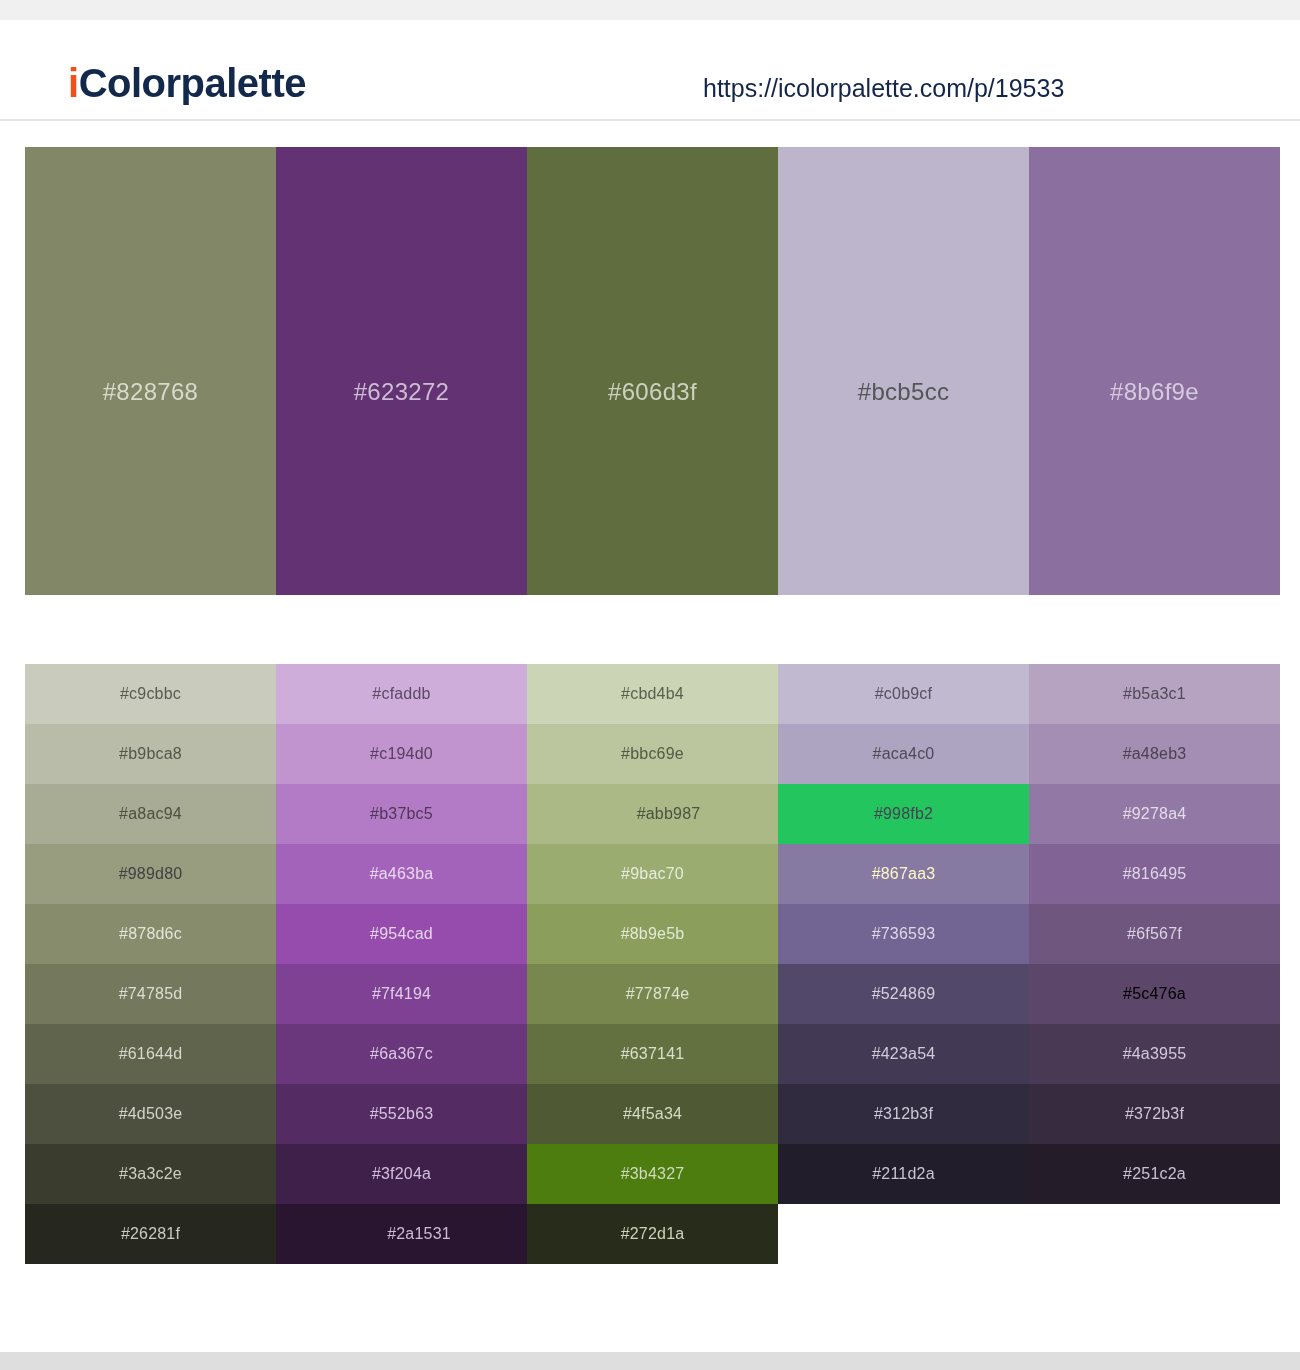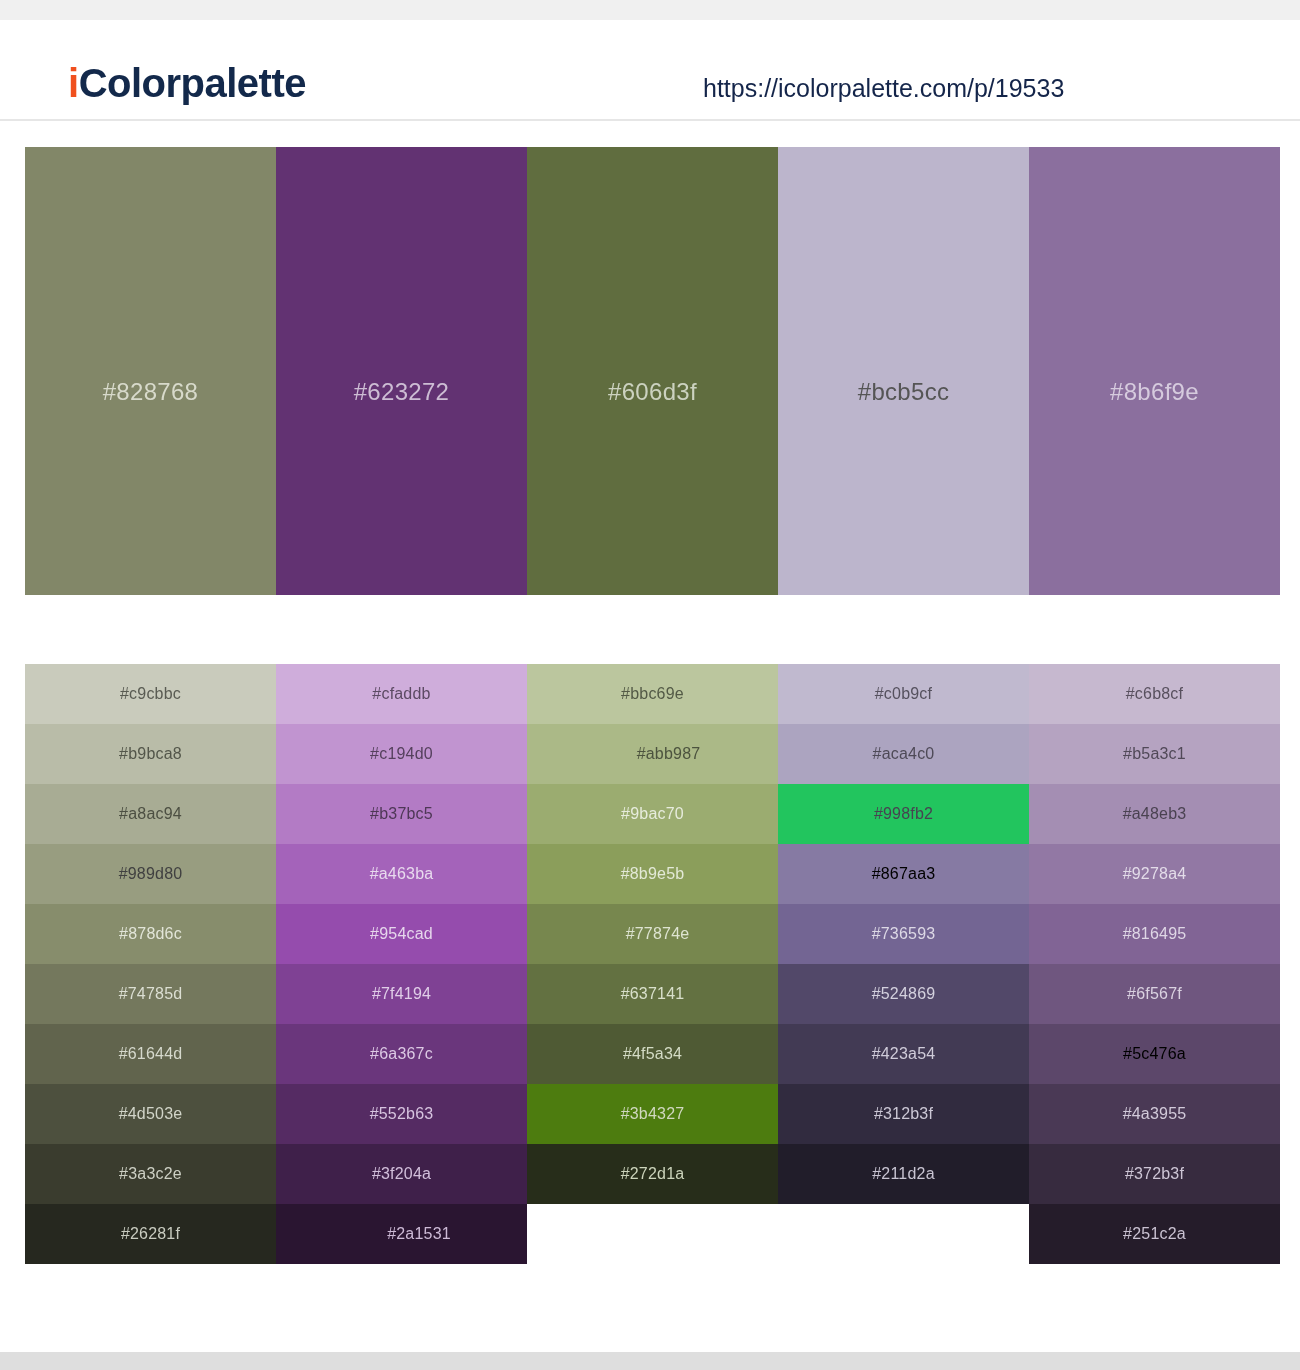--- a/index.html
+++ b/index.html
@@ -173,43 +173,43 @@
         <div class="shade-cell" style="background: rgb(179, 123, 197); color: rgb(78, 55, 86);">#b37bc5</div>
         <div class="shade-cell" style="background: rgb(164, 99, 186); color: rgb(232, 218, 238);">#a463ba</div>
         <div class="shade-cell" style="background: rgb(149, 76, 173); color: rgb(230, 214, 236);">#954cad</div>
         <div class="shade-cell" style="background: rgb(127, 65, 148); color: rgb(224, 205, 232);">#7f4194</div>
         <div class="shade-cell" style="background: rgb(106, 54, 124); color: rgb(220, 201, 228);">#6a367c</div>
         <div class="shade-cell" style="background: rgb(85, 43, 99); color: rgb(215, 196, 224);">#552b63</div>
         <div class="shade-cell" style="background: rgb(63, 32, 74); color: rgb(210, 191, 219);">#3f204a</div>
         <div class="shade-cell" style="background: rgb(42, 21, 49); color: rgb(205, 186, 214); padding-left: 35px;">#2a1531</div>
       </div>
       <div class="shade-col">
+        <div class="shade-cell" style="background: rgb(203, 212, 180); color: rgb(90, 96, 78);">#cbd4b4</div>
         <div class="shade-cell" style="background: rgb(187, 198, 158); color: rgb(83, 90, 70);">#bbc69e</div>
         <div class="shade-cell" style="background: rgb(171, 185, 135); color: rgb(76, 83, 62); padding-left: 32px;">#abb987</div>
         <div class="shade-cell" style="background: rgb(155, 172, 112); color: rgb(231, 236, 221);">#9bac70</div>
         <div class="shade-cell" style="background: rgb(139, 158, 91); color: rgb(227, 233, 215);">#8b9e5b</div>
         <div class="shade-cell" style="background: rgb(119, 135, 78); color: rgb(222, 228, 209); padding-left: 10px;">#77874e</div>
         <div class="shade-cell" style="background: rgb(99, 113, 65); color: rgb(217, 224, 203);">#637141</div>
         <div class="shade-cell" style="background: rgb(79, 90, 52); color: rgb(212, 220, 197);">#4f5a34</div>
         <div class="shade-cell" style="background: #4d7c0f; color: rgb(208, 216, 192);">#3b4327</div>
         <div class="shade-cell" style="background: rgb(39, 45, 26); color: rgb(204, 212, 187);">#272d1a</div>
       </div>
       <div class="shade-col">
         <div class="shade-cell" style="background: rgb(192, 185, 207); color: rgb(85, 81, 94);">#c0b9cf</div>
         <div class="shade-cell" style="background: rgb(172, 164, 192); color: rgb(78, 74, 87);">#aca4c0</div>
         <div class="shade-cell" style="background: #22c55e; color: rgb(71, 67, 81);">#998fb2</div>
-        <div class="shade-cell" style="background: rgb(134, 122, 163); color: #000000;">#867aa3</div>
+        <div class="shade-cell" style="background: rgb(134, 122, 163); color: #fef9c3;">#867aa3</div>
         <div class="shade-cell" style="background: rgb(115, 101, 147); color: rgb(221, 217, 230);">#736593</div>
         <div class="shade-cell" style="background: rgb(82, 72, 105); color: rgb(212, 209, 222);">#524869</div>
         <div class="shade-cell" style="background: rgb(66, 58, 84); color: rgb(208, 204, 218);">#423a54</div>
         <div class="shade-cell" style="background: rgb(49, 43, 63); color: rgb(204, 200, 214);">#312b3f</div>
         <div class="shade-cell" style="background: rgb(33, 29, 42); color: rgb(200, 196, 210);">#211d2a</div>
       </div>
       <div class="shade-col">
-        <div class="shade-cell" style="background: rgb(198, 184, 207); color: rgb(88, 80, 94);">#c6b8cf</div>
         <div class="shade-cell" style="background: rgb(181, 163, 193); color: rgb(81, 73, 88);">#b5a3c1</div>
         <div class="shade-cell" style="background: rgb(164, 142, 179); color: rgb(74, 66, 81);">#a48eb3</div>
         <div class="shade-cell" style="background: rgb(146, 120, 164); color: rgb(227, 220, 233);">#9278a4</div>
         <div class="shade-cell" style="background: rgb(129, 100, 149); color: rgb(223, 215, 230);">#816495</div>
         <div class="shade-cell" style="background: rgb(111, 86, 127); color: rgb(218, 210, 225);">#6f567f</div>
         <div class="shade-cell" style="background: rgb(92, 71, 106);">#5c476a</div>
         <div class="shade-cell" style="background: rgb(74, 57, 85); color: rgb(210, 202, 218);">#4a3955</div>
         <div class="shade-cell" style="background: rgb(55, 43, 63); color: rgb(206, 198, 214);">#372b3f</div>
         <div class="shade-cell" style="background: rgb(37, 28, 42); color: rgb(202, 194, 210);">#251c2a</div>
       </div>

